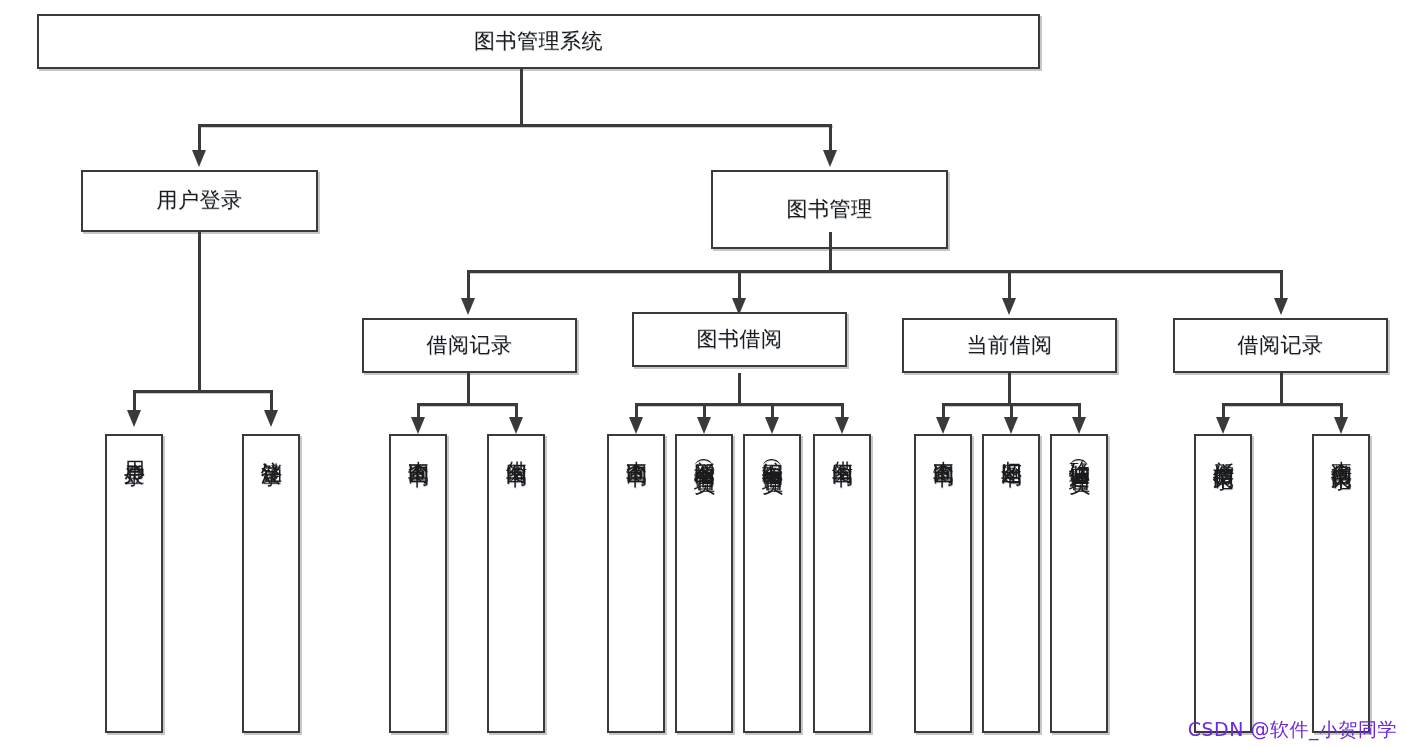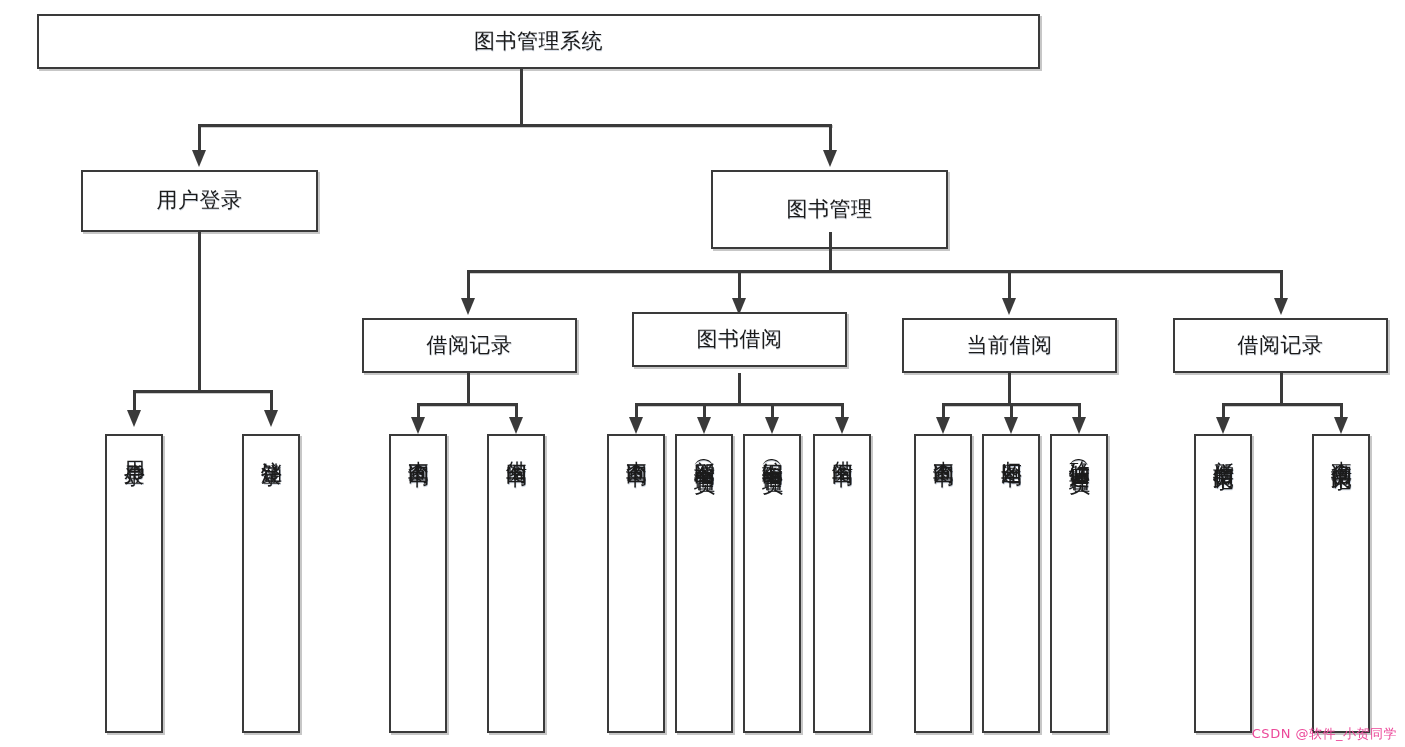--- a/index.html
+++ b/index.html
@@ -66,22 +66,22 @@
     width: 0;
     height: 0;
     border-left: 7px solid transparent;
     border-right: 7px solid transparent;
     border-top: 17px solid #3a3a3a;
   }
   .watermark {
     position: absolute;
     right: 8px;
     bottom: 4px;
-    font-size: 13px;
-    color: #ec4899;
+    font-size: 19px;
+    color: #6d28d9;
     white-space: nowrap;
     letter-spacing: 0.5px;
   }
 </style>
 </head>
 <body>
 
 <div id="canvas">
 
   <div class="node" style="left:37px; top:14px; width:1003px; height:55px;">

